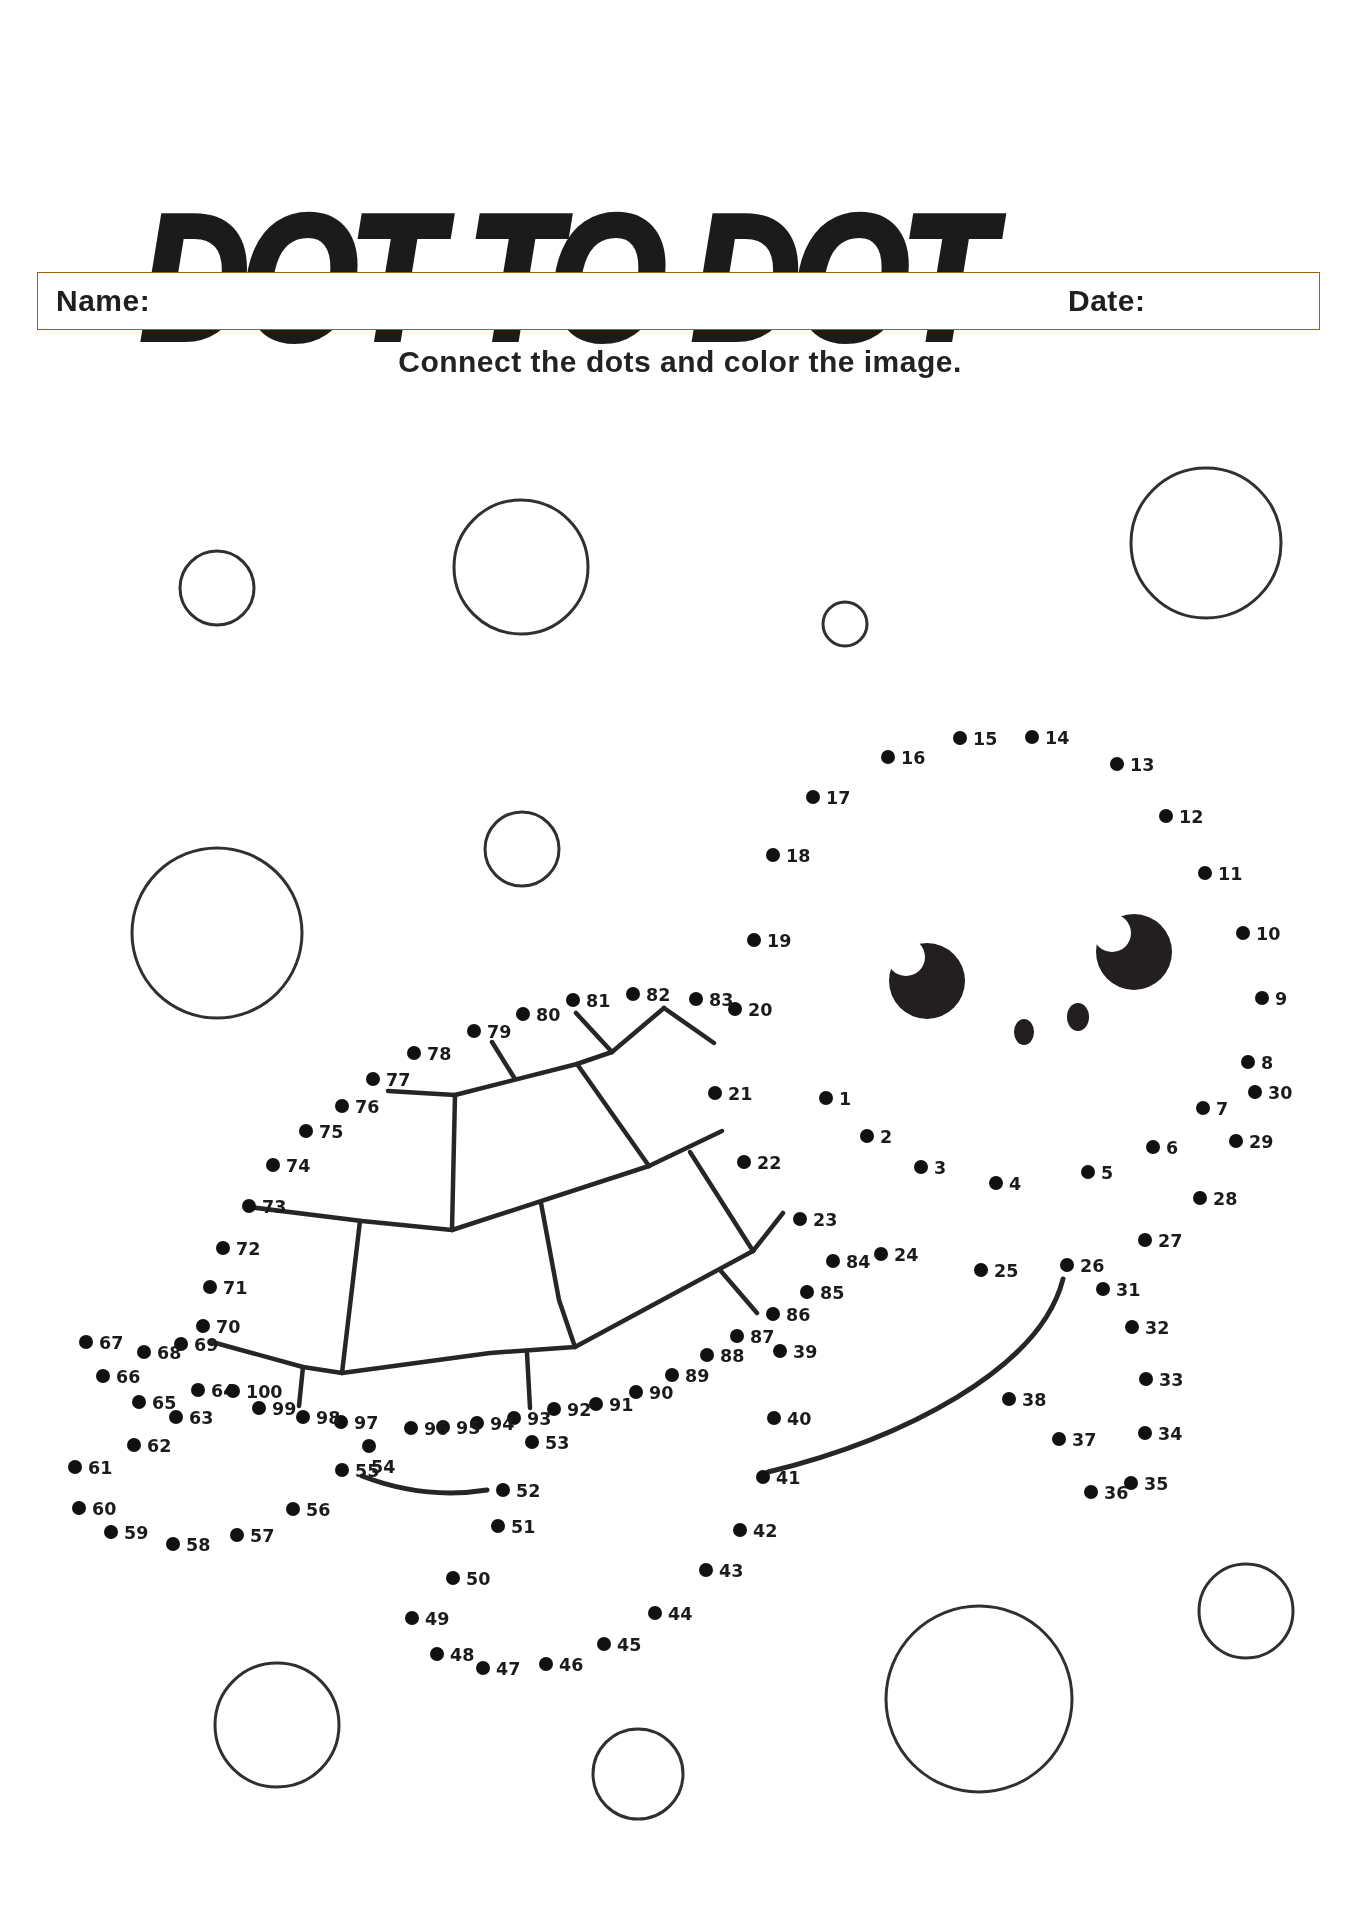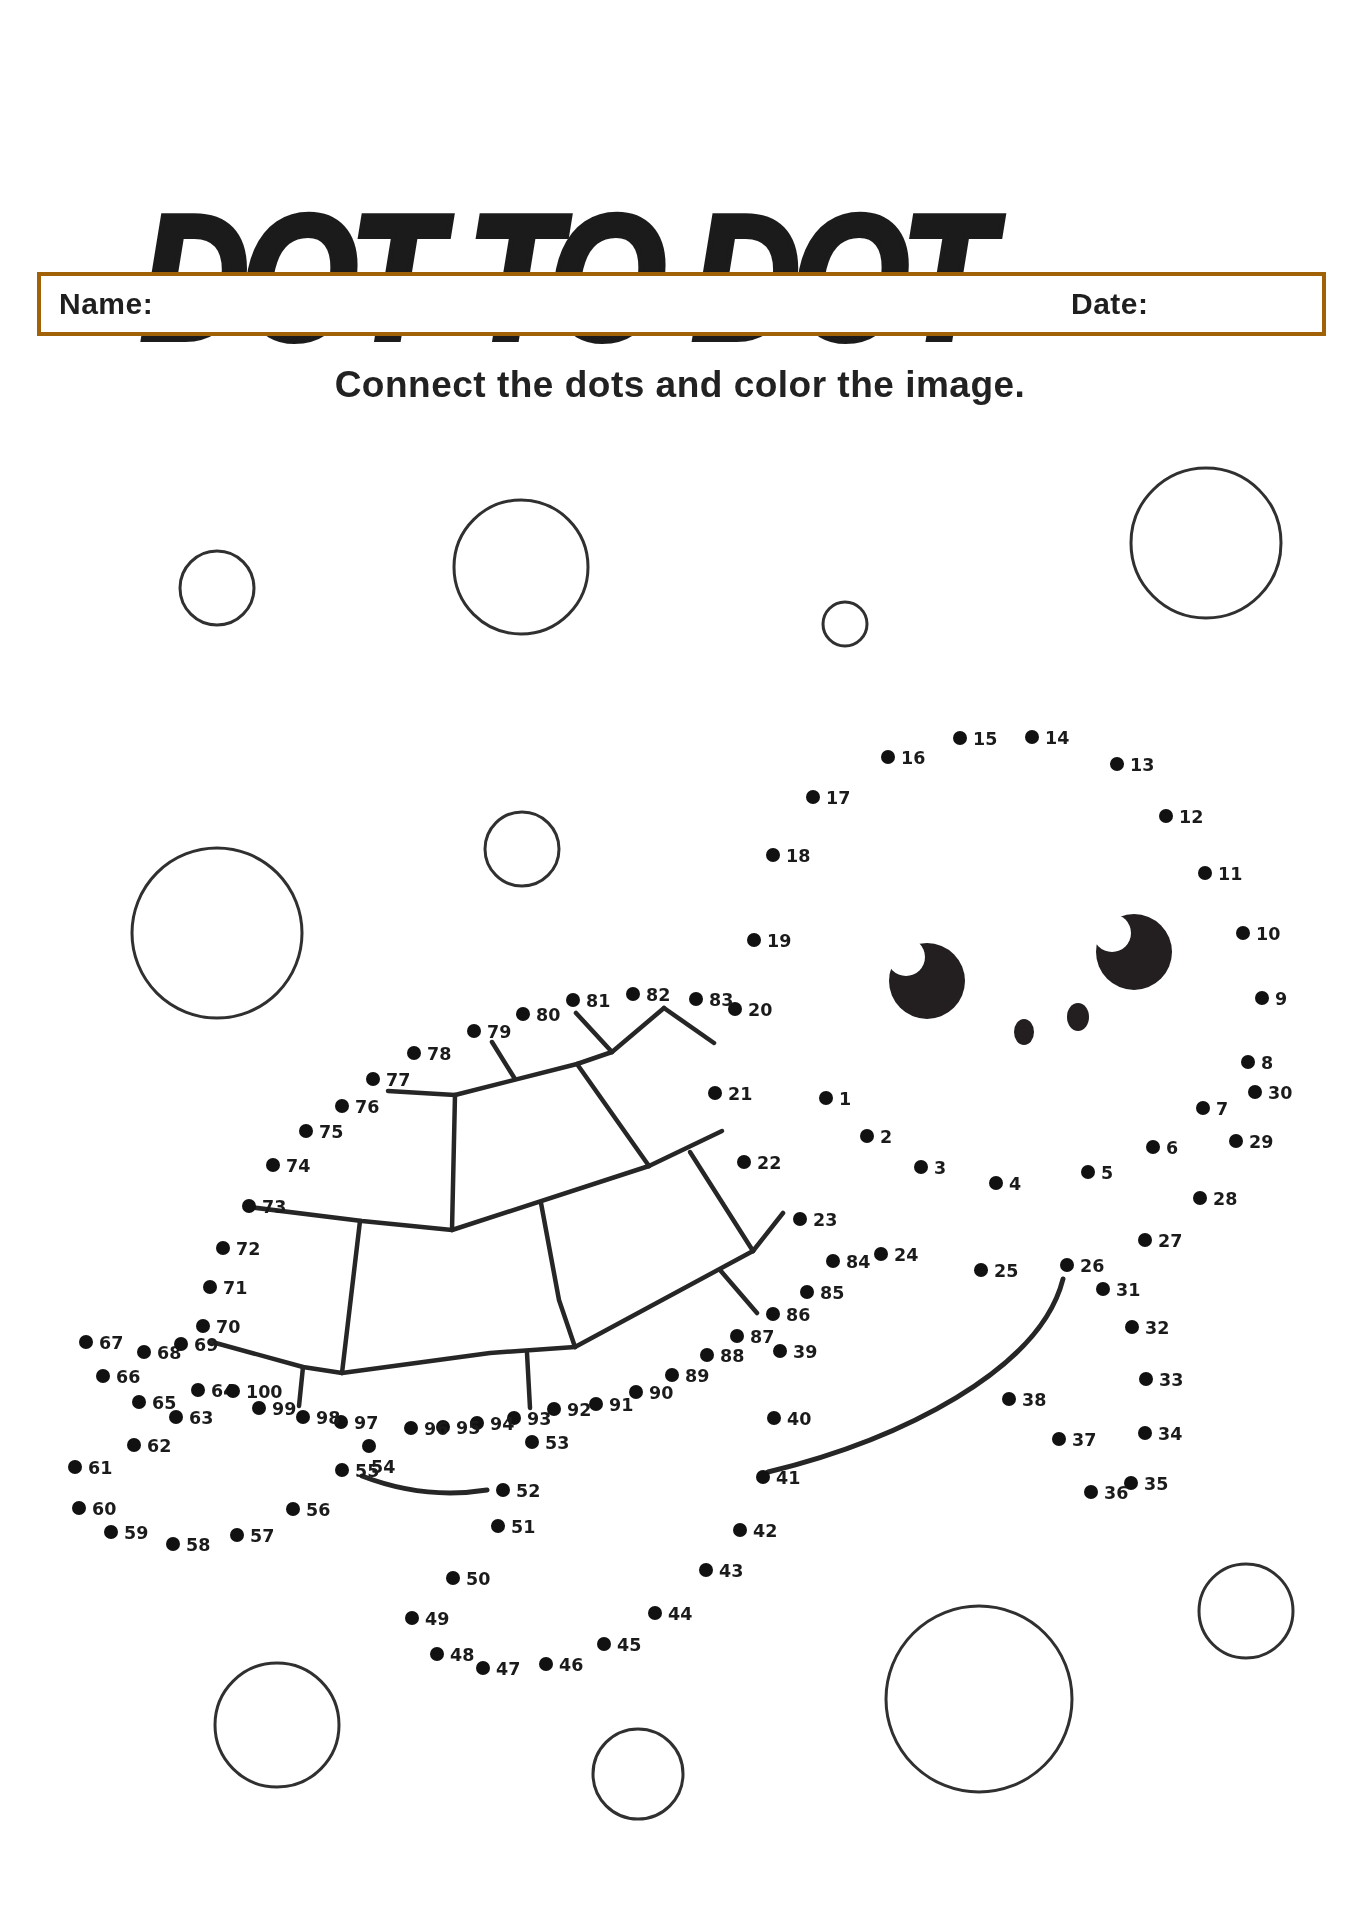--- a/index.html
+++ b/index.html
@@ -10,33 +10,33 @@
     position:absolute;top:70px;left:563px;
     transform:translateX(-50%) scaleX(0.84);transform-origin:center top;
     font-family:"Liberation Sans",sans-serif;
     font-style:italic;font-weight:900;font-size:178px;line-height:1;
     letter-spacing:-0.05em;white-space:nowrap;color:#1b1b1b;
     -webkit-text-stroke:6px #1b1b1b;
   }
 
   .name-date-box{
     position:absolute;left:37px;top:272px;width:1281px;height:56px;
-    border:4px solid #a16207;background:#fff;
+    border:1px solid #a16207;background:#fff;
     display:flex;align-items:center;
   }
   .field-label{font-size:30px;font-weight:600;letter-spacing:0.5px;color:#1f1f1f;}
   .name-label{margin-left:18px;}
   .date-label{position:absolute;left:1005px;margin-left:25px;}
   .blank{display:inline-block;height:34px;}
   .name-blank{width:700px;}
   .date-blank{width:240px;}
 
   .instruction{
-    position:absolute;left:680px;top:364px;transform:translateX(-50%);
-    font-size:37px;font-weight:600;letter-spacing:0.5px;white-space:nowrap;color:#222;
+    position:absolute;left:680px;top:345px;transform:translateX(-50%);
+    font-size:30px;font-weight:600;letter-spacing:0.5px;white-space:nowrap;color:#222;
   }
 
   #puzzle-svg{position:absolute;left:0;top:0;}
   .bubble{fill:none;stroke:#303030;stroke-width:3;}
   .shell{fill:none;stroke:#262626;stroke-width:4.5;stroke-linecap:round;stroke-linejoin:round;}
   .flipper{fill:none;stroke:#262626;stroke-width:5;stroke-linecap:round;}
   .eye{fill:#231f20;}
   .eye-hl{fill:#ffffff;}
   .nostril{fill:#231f20;}
   .dot{fill:#111111;}

